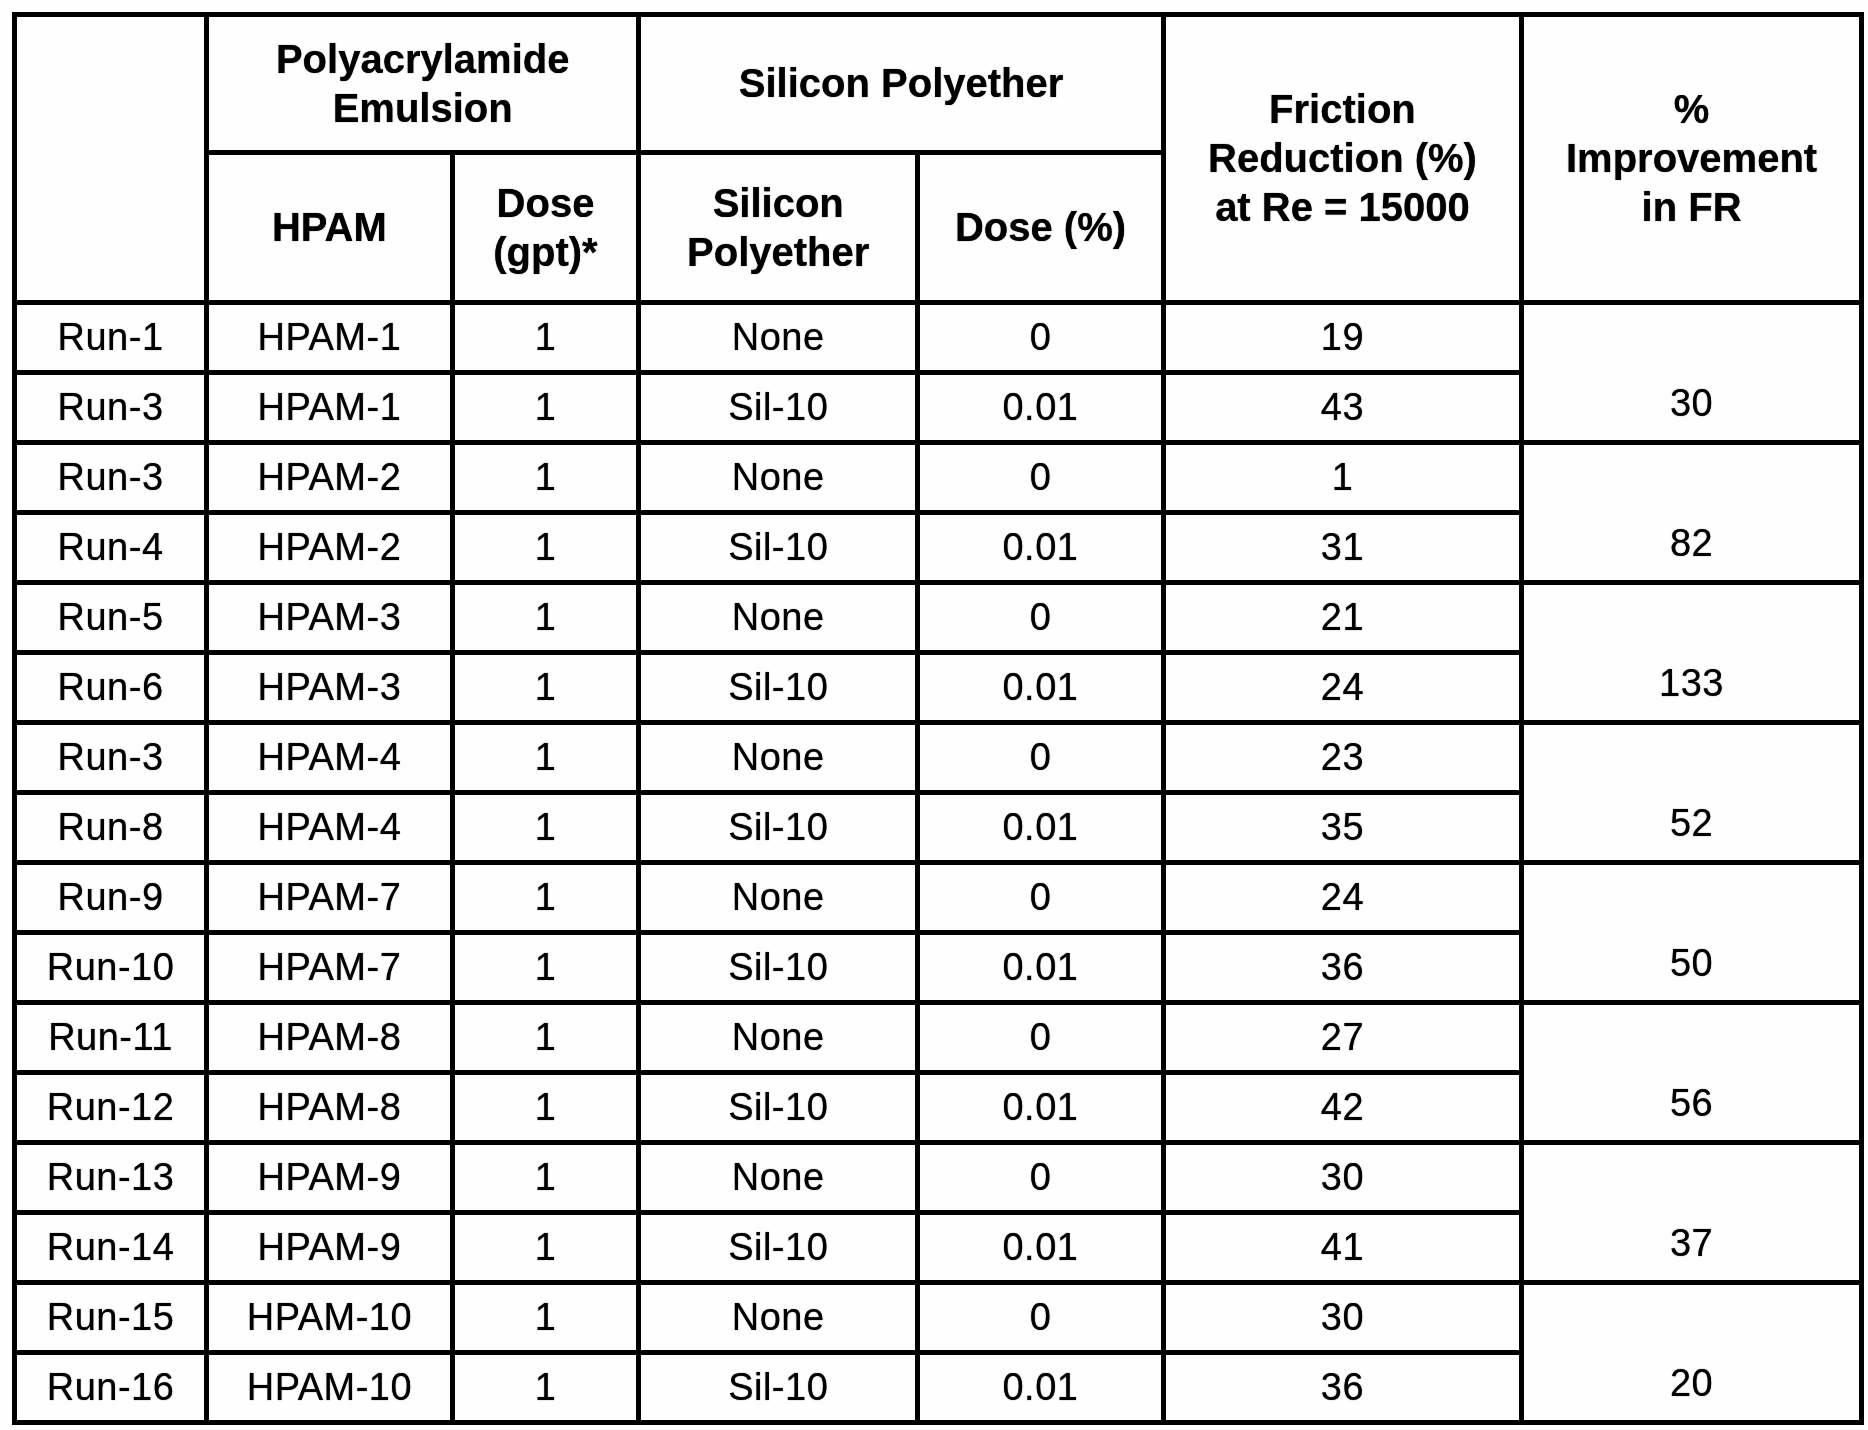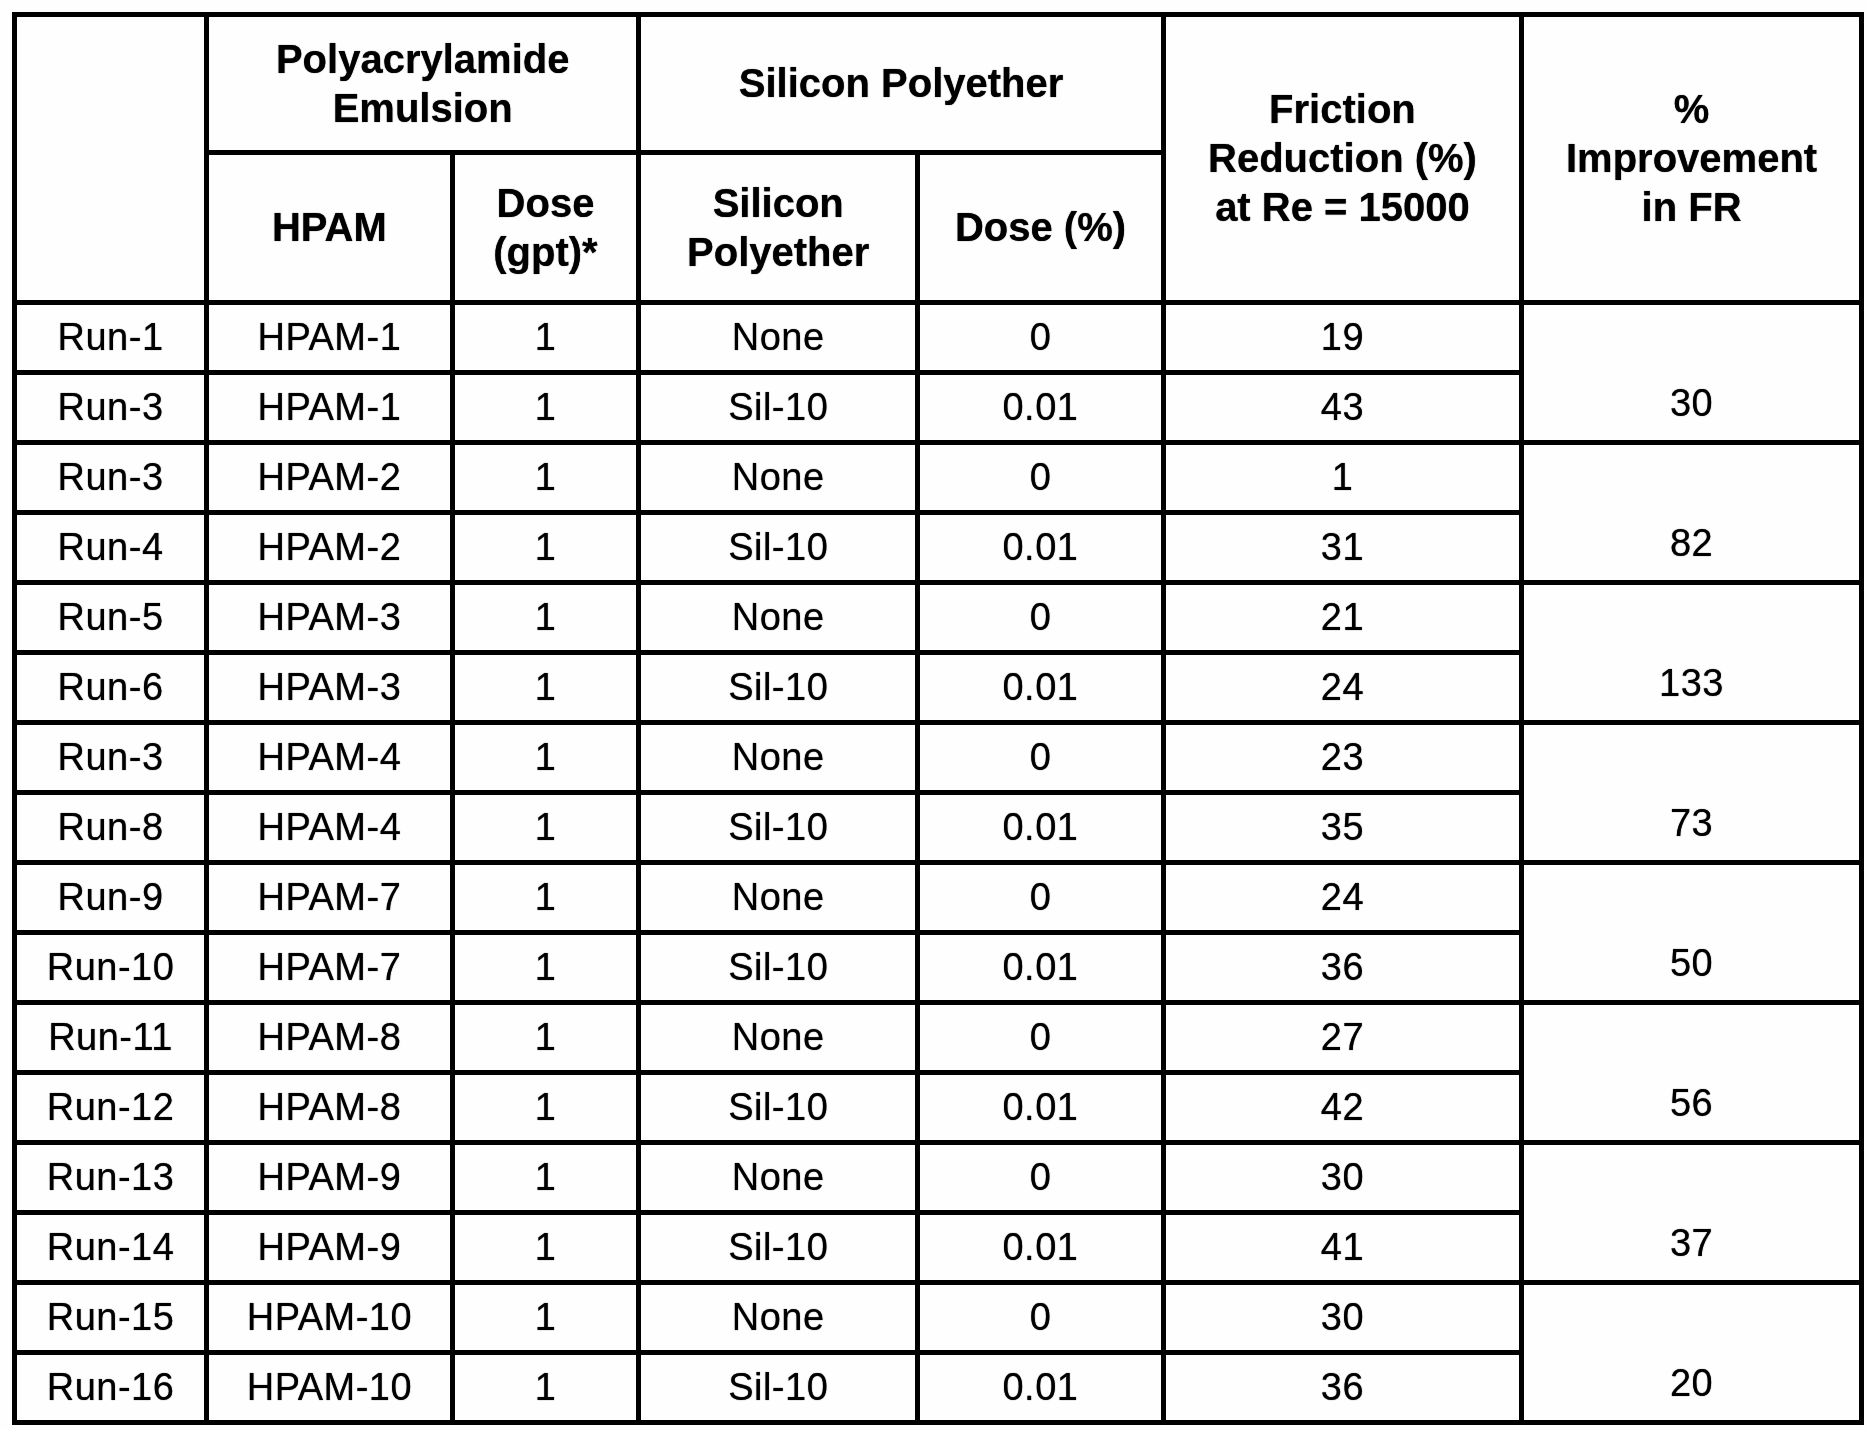--- a/index.html
+++ b/index.html
@@ -143,21 +143,21 @@
           <td>0.01</td>
           <td>24</td>
         </tr>
         <tr>
           <td>Run-3</td>
           <td>HPAM-4</td>
           <td>1</td>
           <td>None</td>
           <td>0</td>
           <td>23</td>
-          <td rowspan="2" class="imp"><span class="imp-text">73</span></td>
+          <td rowspan="2" class="imp"><span class="imp-text">52</span></td>
         </tr>
         <tr>
           <td>Run-8</td>
           <td>HPAM-4</td>
           <td>1</td>
           <td>Sil-10</td>
           <td>0.01</td>
           <td>35</td>
         </tr>
         <tr>

